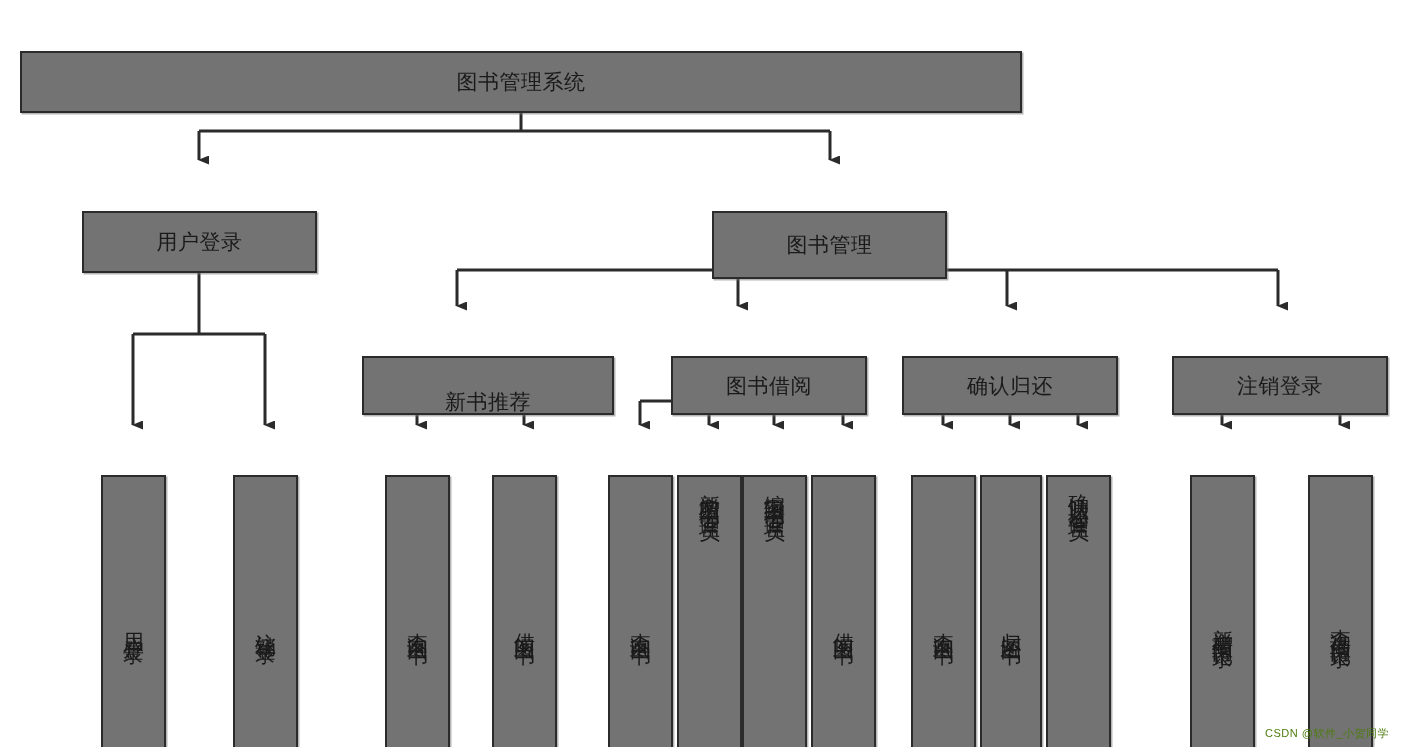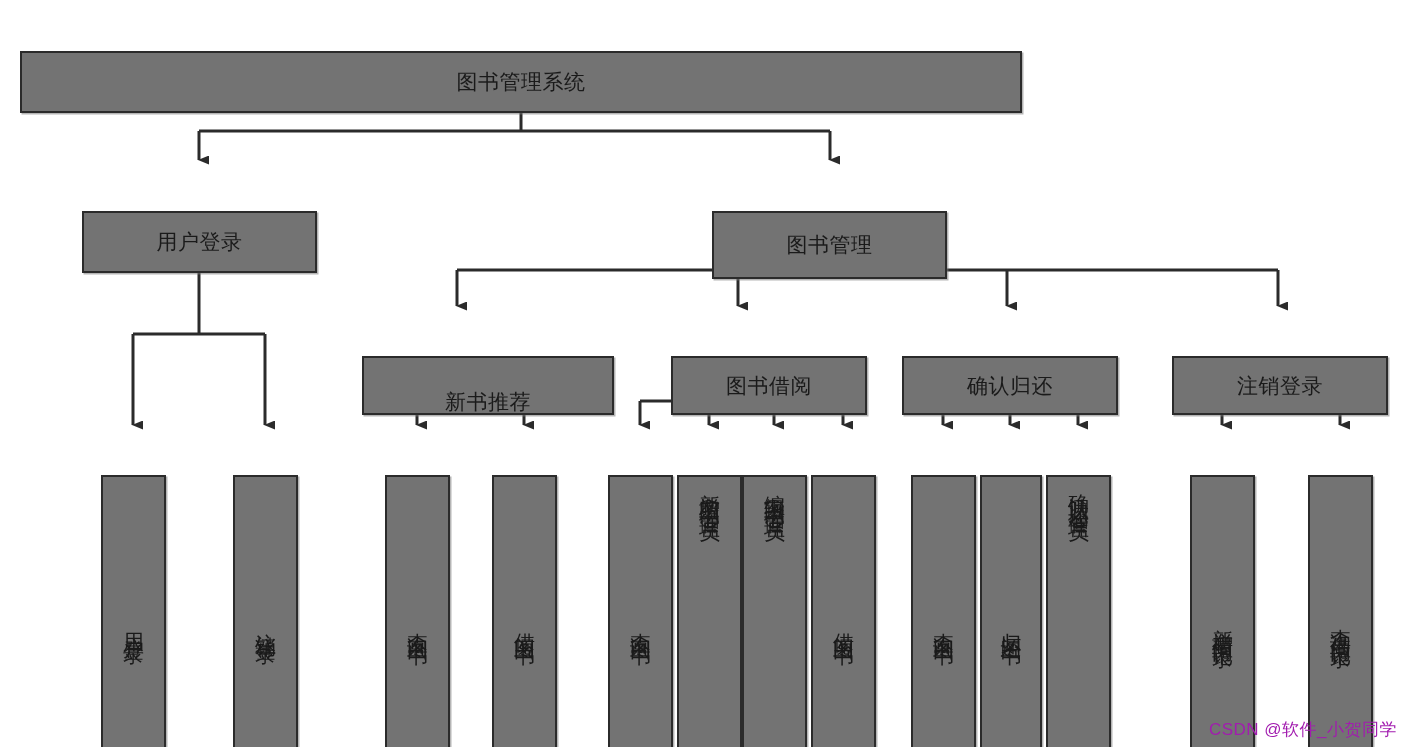--- a/index.html
+++ b/index.html
@@ -56,24 +56,24 @@
   svg.connectors {
     position: absolute;
     left: 0;
     top: 0;
     width: 1405px;
     height: 747px;
     pointer-events: none;
   }
   .watermark {
     position: absolute;
-    right: 8px;
+    right: 16px;
     bottom: 6px;
-    font-size: 17px;
-    color: #a21caf;
+    font-size: 11px;
+    color: #4d7c0f;
     letter-spacing: 0.5px;
     white-space: nowrap;
   }
 </style>
 </head>
 <body>
 
 <div id="diagram-root">
 
   <svg class="connectors" viewBox="0 0 1405 747" xmlns="http://www.w3.org/2000/svg">

